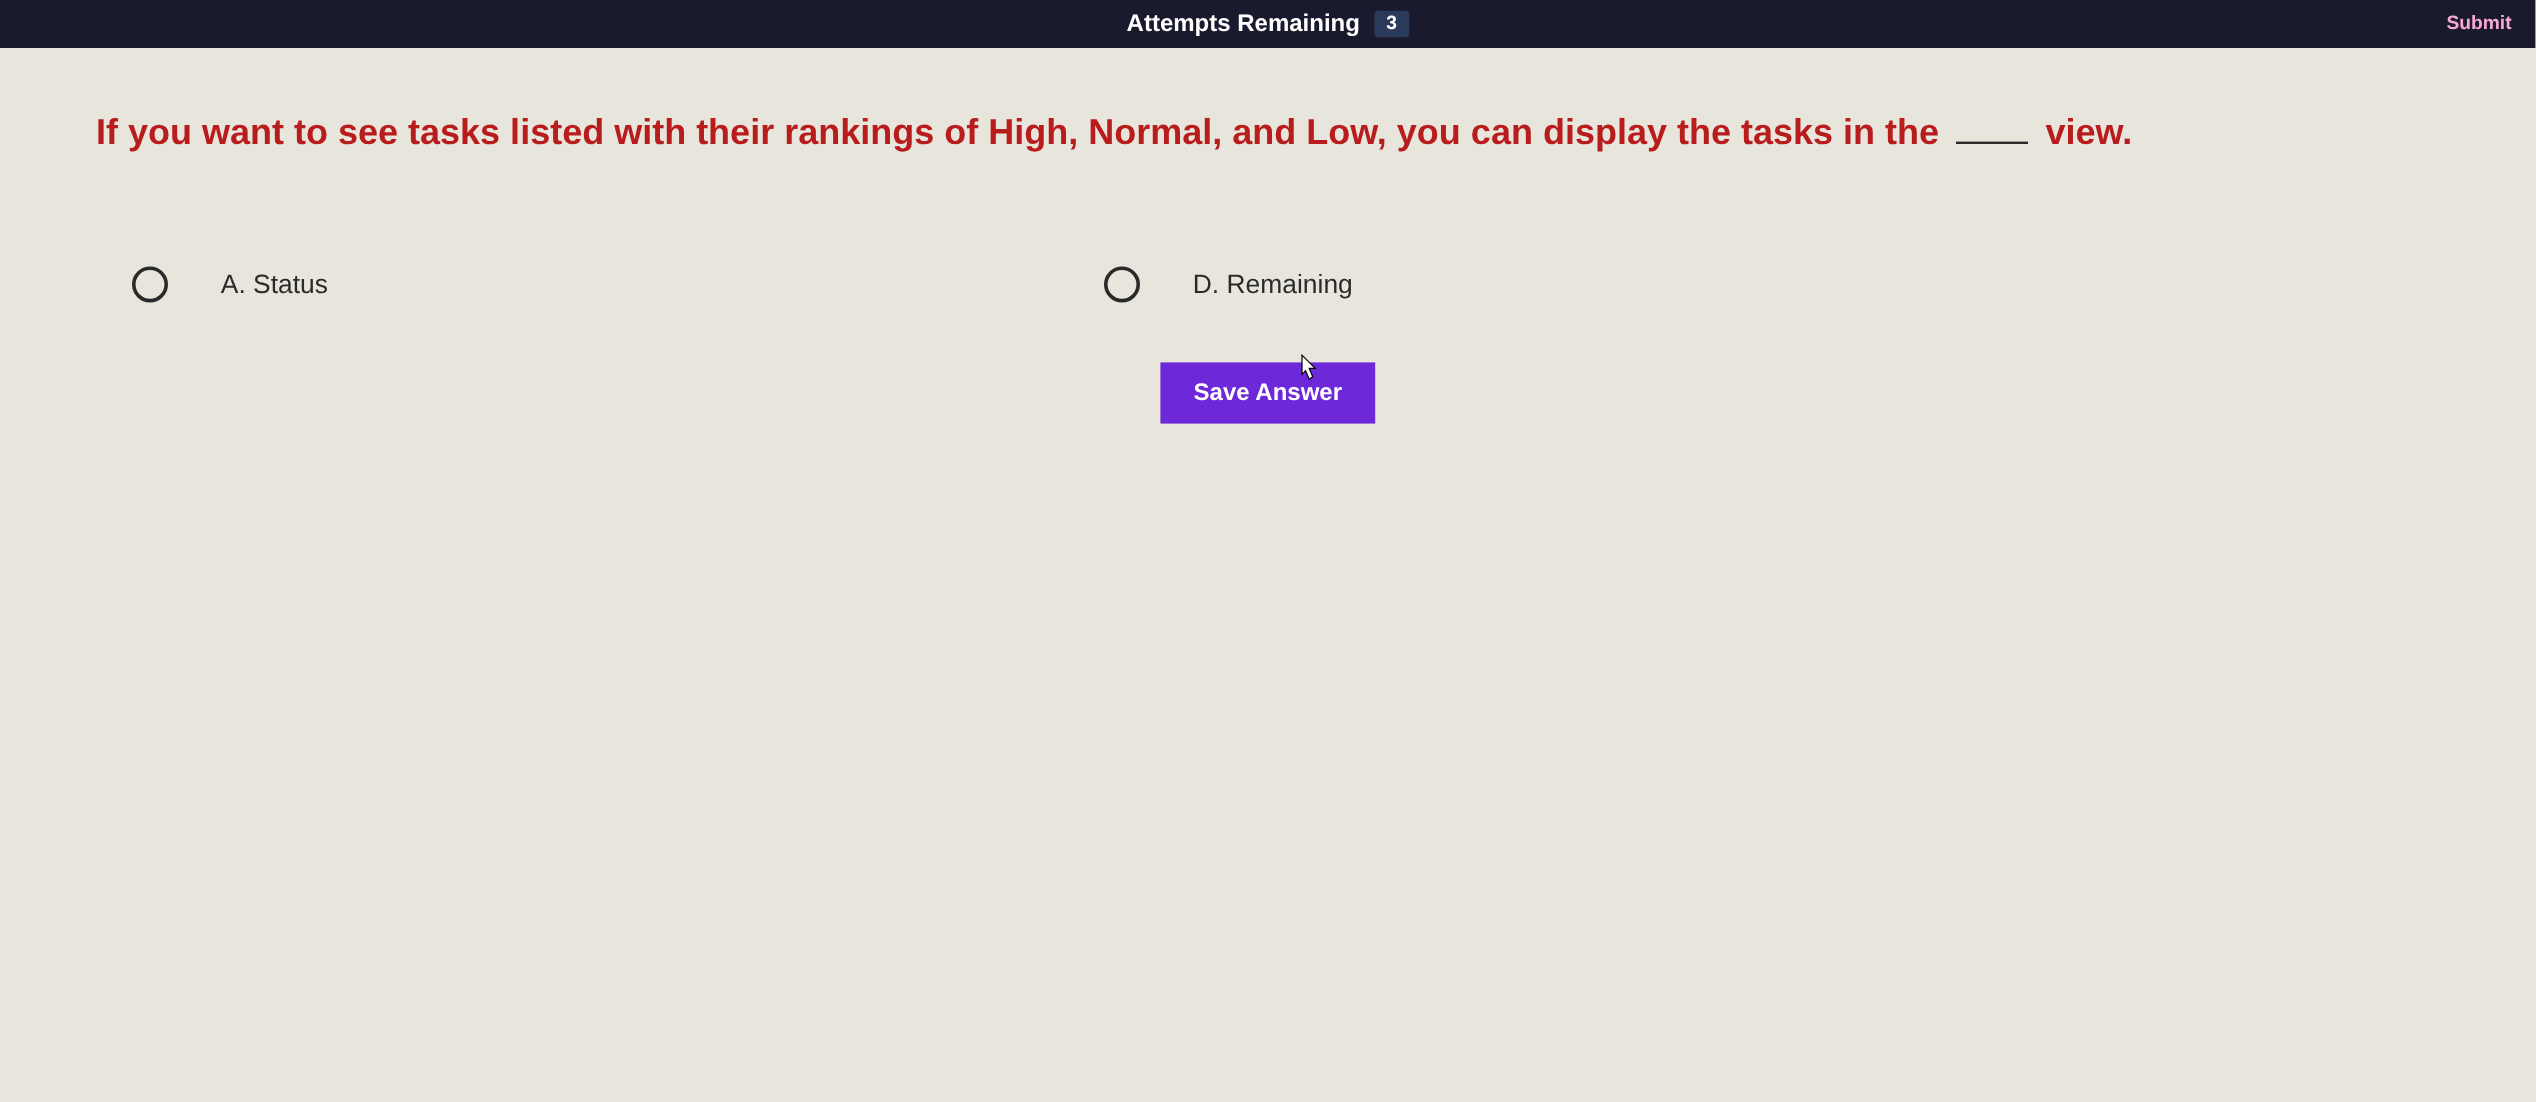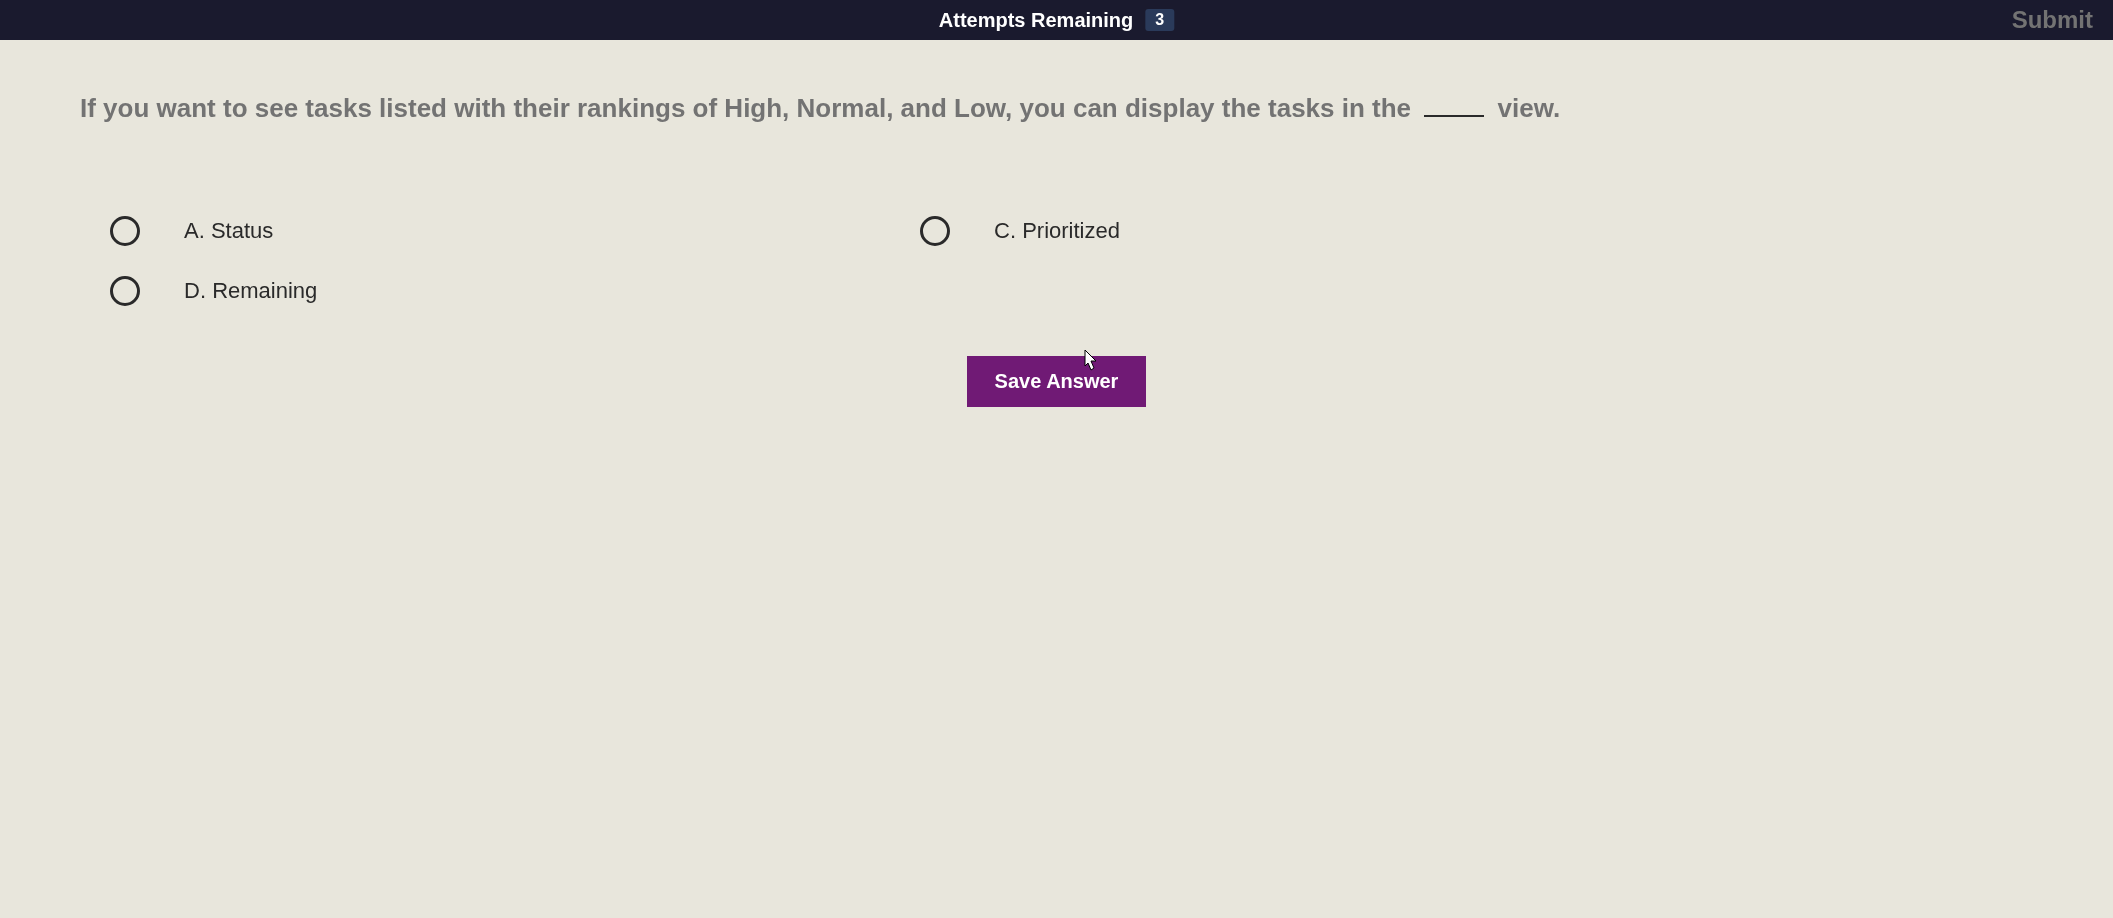--- a/index.html
+++ b/index.html
@@ -36,32 +36,32 @@
     }
     .attempts-count {
       background: #2a3a5a;
       color: #fff;
       padding: 2px 10px;
       border-radius: 3px;
       font-weight: bold;
       font-size: 16px;
     }
     .submit-btn {
-      color: #737373;
+      color: #f9a8d4;
       font-weight: bold;
-      font-size: 24px;
+      font-size: 16px;
       cursor: pointer;
     }
     .content-area {
       padding: 50px 80px;
     }
     .question-text {
-      font-size: 26px;
+      font-size: 30px;
       font-weight: bold;
-      color: #737373;
+      color: #b91c1c;
       margin-bottom: 90px;
       line-height: 1.4;
     }
     .blank {
       display: inline-block;
       border-bottom: 2px solid #2a2a2a;
       width: 60px;
       margin: 0 6px;
       vertical-align: baseline;
     }
@@ -90,21 +90,21 @@
     .option-label {
       font-size: 22px;
       color: #2a2a2a;
     }
     .save-btn-container {
       display: flex;
       justify-content: center;
       margin-top: 50px;
     }
     .save-btn {
-      background: #701a75;
+      background: #6d28d9;
       color: #fff;
       border: none;
       padding: 14px 28px;
       font-size: 20px;
       font-weight: bold;
       cursor: pointer;
     }
     .cursor-icon {
       position: absolute;
       left: 50%;
@@ -135,27 +135,20 @@
   <div class="options-container">
     <div class="option-row">
       <div class="radio-circle"></div>
       <div class="option-label">
         <span>A.</span>
         <span>Status</span>
       </div>
     </div>
 
 
-    <div class="option-row">
-      <div class="radio-circle"></div>
-      <div class="option-label">
-        <span>C.</span>
-        <span>Prioritized</span>
-      </div>
-    </div>
 
     <div class="option-row">
       <div class="radio-circle"></div>
       <div class="option-label">
         <span>D.</span>
         <span>Remaining</span>
       </div>
     </div>
   </div>
 

